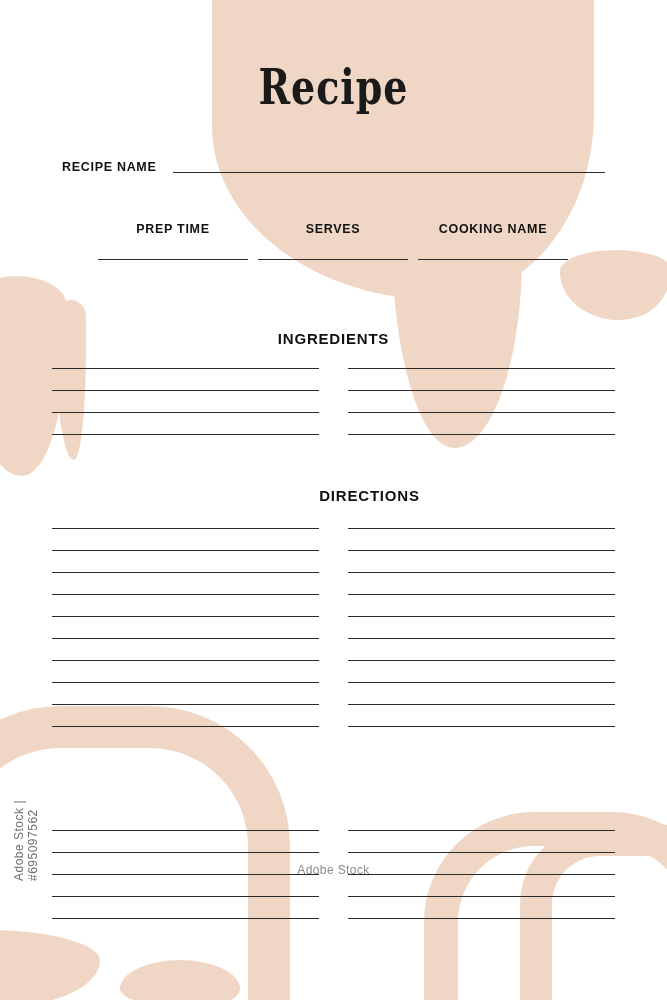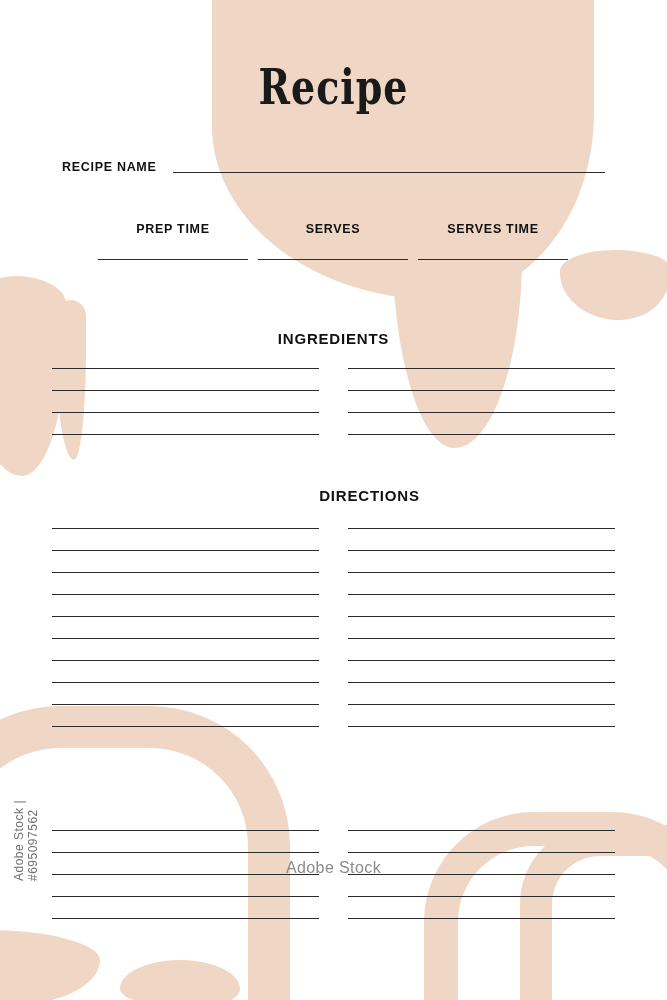--- a/index.html
+++ b/index.html
@@ -230,21 +230,21 @@
     text-orientation: mixed;
     transform: rotate(180deg);
     z-index: 5;
   }
   .wm-bottom {
     position: absolute;
     left: 0;
     bottom: 4px;
     width: 667px;
     text-align: center;
-    font-size: 16px;
+    font-size: 12px;
     color: #8a8a8a;
     letter-spacing: 0.4px;
     z-index: 5;
   }
 </style>
 </head>
 <body>
 
 <div class="page">
 
@@ -271,21 +271,21 @@
     <div class="meta-row">
       <div class="meta-col">
         <div class="label">PREP TIME</div>
         <div class="rule"></div>
       </div>
       <div class="meta-col">
         <div class="label">SERVES</div>
         <div class="rule"></div>
       </div>
       <div class="meta-col">
-        <div class="label">SERVES TIME</div>
+        <div class="label">COOKING NAME</div>
         <div class="rule"></div>
       </div>
     </div>
 
     <div class="section-head" id="ingredients-head">INGREDIENTS</div>
     <div class="cols" id="ingredients-lines">
       <div class="col">
           <div class="rule"></div>
           <div class="rule"></div>
           <div class="rule"></div>

